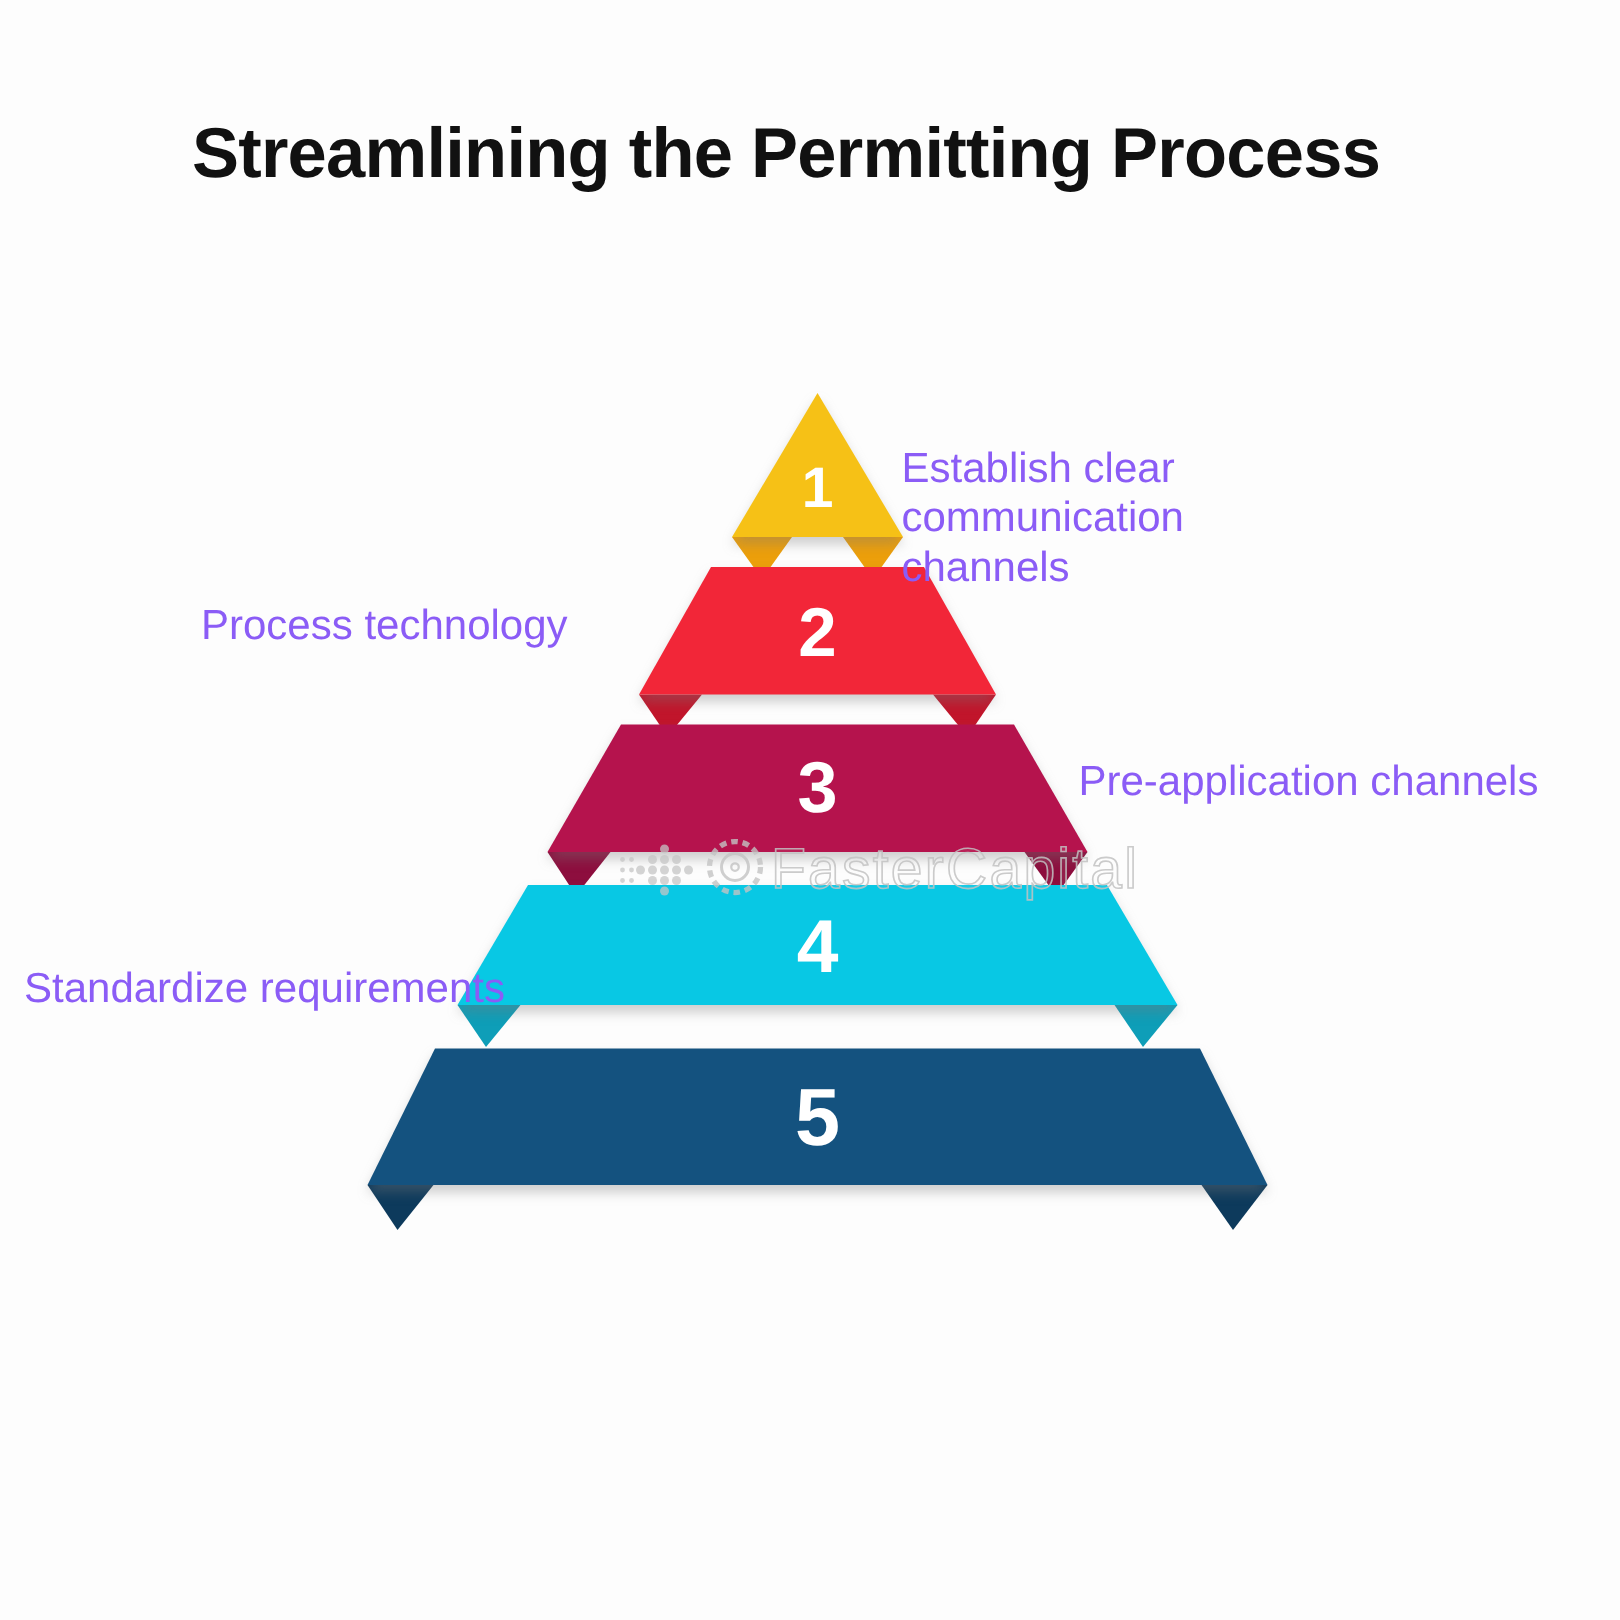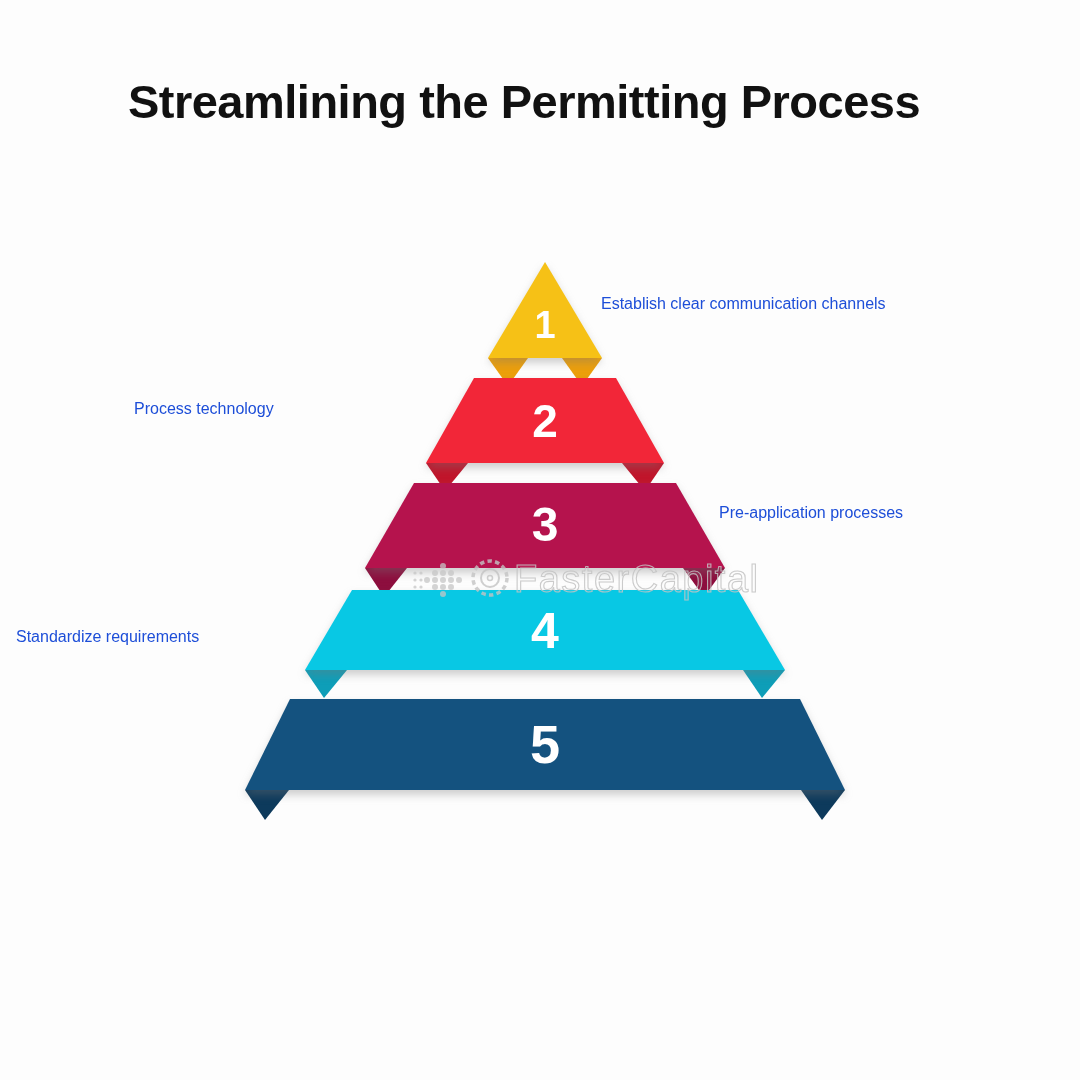--- a/index.html
+++ b/index.html
@@ -12,21 +12,21 @@
     font-size:47px;font-weight:700;letter-spacing:-0.5px;color:#111;
   }
   .pyr-svg{position:absolute;left:0;top:0;}
   .band-main{filter:drop-shadow(0 5px 4px rgba(120,120,120,0.35));}
   .band-number{
     fill:#ffffff;font-family:"Liberation Sans","DejaVu Sans",sans-serif;
     font-weight:bold;text-anchor:middle;
   }
   .n1{font-size:38px}.n2{font-size:46px}.n3{font-size:48px}.n4{font-size:50px}.n5{font-size:54px}
   .side-label{
-    position:absolute;color:#1d4ed8;font-size:16px;line-height:1.18;
+    position:absolute;color:#8b5cf6;font-size:28px;line-height:1.18;
   }
   .wm-text{
     font-family:"Liberation Sans","DejaVu Sans",sans-serif;
     fill:rgba(255,255,255,0.08);stroke:#c3c3c3;stroke-width:1.1;
     font-size:38px;letter-spacing:1.5px;opacity:0.85;
   }
   .wm-shape{stroke:#c3c3c3;fill:none;opacity:0.8;}
   .wm-dot{fill:#c6c6c6;opacity:0.75;}
 </style>
 </head>
@@ -99,16 +99,16 @@
         <circle class="wm-shape" cx="490" cy="578" r="17" stroke-width="3.5" stroke-dasharray="4.5 3.2"></circle>
         <circle class="wm-shape" cx="490" cy="578" r="9" stroke-width="2"></circle>
         <circle class="wm-shape" cx="490" cy="578" r="2.5" stroke-width="1.5"></circle>
       </g>
       <text class="wm-text" x="514" y="592">FasterCapital</text>
     </g>
   </svg>
 
   <div class="side-label" style="left:601px;top:295px;width:300px;">Establish clear communication channels</div>
   <div class="side-label" style="left:134px;top:400px;white-space:nowrap;">Process technology</div>
-  <div class="side-label" style="left:719px;top:504px;white-space:nowrap;">Pre-application processes</div>
-  <div class="side-label" style="left:16px;top:628px;white-space:nowrap;text-align:right;">Standardize requirements</div>
+  <div class="side-label" style="left:719px;top:504px;white-space:nowrap;">Pre-application channels</div>
+  <div class="side-label" style="left:16px;top:642px;white-space:nowrap;text-align:right;">Standardize requirements</div>
 
 </div>
 
 </body></html>

